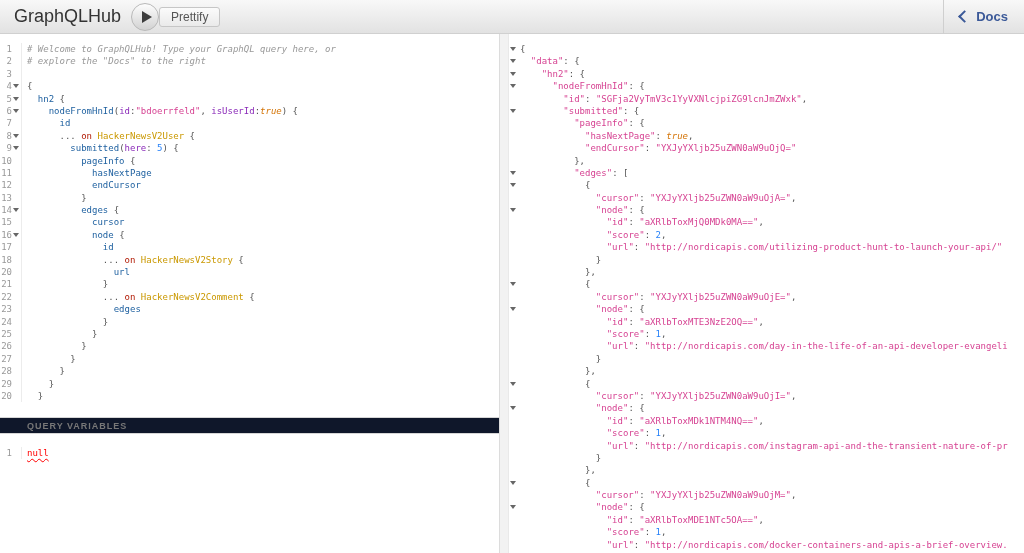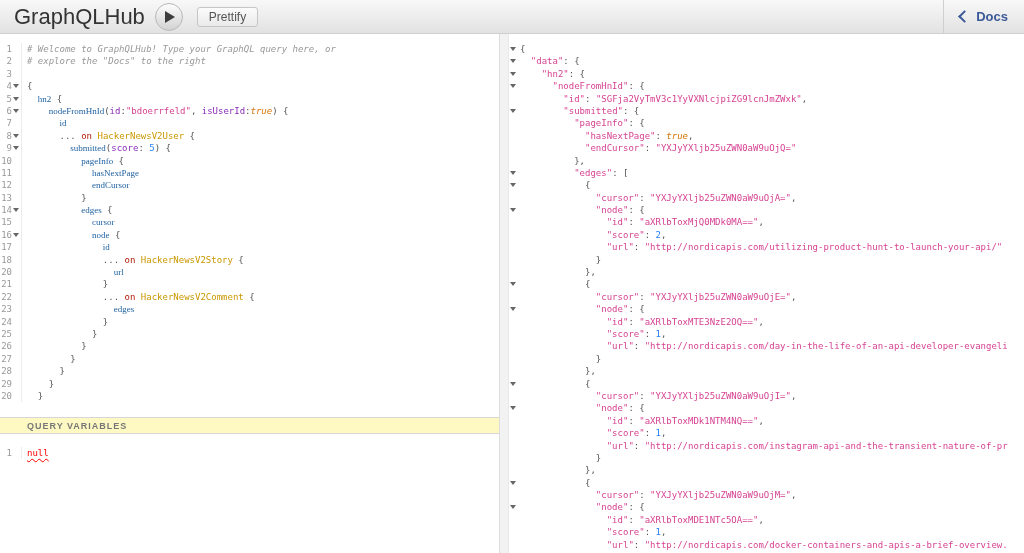--- a/index.html
+++ b/index.html
@@ -7,34 +7,34 @@
     width:1024px;height:553px;overflow:hidden;position:relative;
     font-family:"Liberation Sans", sans-serif;background:#fff;
     -webkit-font-smoothing:antialiased;
   }
   
   .topbar{
     height:33px;border-bottom:1px solid #d0d0d0;
     background:linear-gradient(#f8f8f8,#e2e2e2);
     display:flex;align-items:center;
   }
-  .app-title{font-size:22px;color:#333;margin-left:14px;}
+  .app-title{font-size:18px;color:#333;margin-left:14px;}
   .exec-btn{
     width:28px;height:28px;border-radius:50%;margin-left:10px;
     background:linear-gradient(#fdfdfd,#d2d2d2);
     border:1px solid #b9b9b9;box-sizing:border-box;
     display:flex;align-items:center;justify-content:center;cursor:pointer;padding:0;
   }
   .exec-tri{
     width:0;height:0;margin-left:3px;
     border-top:6px solid transparent;border-bottom:6px solid transparent;
     border-left:10px solid #3d3d3d;
   }
   .prettify-btn{
-    margin-left:14px;height:20px;padding:0 11px;font-size:12px;color:#555;
+    margin-left:0;height:20px;padding:0 11px;font-size:12px;color:#555;
     background:linear-gradient(#fbfbfb,#eaeaea);
     border:1px solid #c6c6c6;border-radius:3px;cursor:pointer;
     font-family:"Liberation Sans", sans-serif;
   }
   .topbar-spacer{flex:1;}
   .docs-btn{
     height:33px;display:flex;align-items:center;padding:10px 16px;
     border-left:1px solid #cfcfcf;cursor:pointer;
     color:var(--accent-docs,#3B5998);font-size:13px;font-weight:600;
   }
@@ -42,21 +42,21 @@
     width:7px;height:7px;display:inline-block;margin-right:7px;
     border-left:2px solid var(--accent-docs,#3B5998);
     border-bottom:2px solid var(--accent-docs,#3B5998);
     transform:rotate(45deg);
   }
   
   .main{display:flex;height:519px;}
   .left-pane{width:499px;display:flex;flex-direction:column;background:#fff;}
   .query-editor{height:383px;overflow:hidden;padding-top:9px;box-sizing:border-box;}
   .var-title{
-    height:15px;background:#fef9c3;border-top:1px solid #d6d6d6;border-bottom:1px solid #d6d6d6;
+    height:15px;background:#0f172a;border-top:1px solid #d6d6d6;border-bottom:1px solid #d6d6d6;
     display:flex;align-items:center;padding-left:27px;box-sizing:content-box;
   }
   .var-title span{
     font-size:9px;font-weight:bold;letter-spacing:1px;color:#777;
   }
   .var-editor{flex:1;overflow:hidden;padding-top:13px;background:#fff;}
   .resizer{
     width:10px;background:#f2f2f2;box-sizing:border-box;
     border-left:1px solid #dcdcdc;border-right:1px solid #e9e9e9;cursor:col-resize;
   }
@@ -75,21 +75,21 @@
   }
   .result-pane .fold-cell{width:11px;border-right:none;margin-right:0;}
   .tri{
     position:absolute;left:1px;top:4px;width:0;height:0;
     border-left:3px solid transparent;border-right:3px solid transparent;
     border-top:4px solid #666;
   }
   .cm-line pre{margin:0;display:inline;font:inherit;}
   .tk-c{color:var(--token-comment,#999);font-style:italic;}
   .tk-p{color:var(--token-punct,#555);}
-  .tk-f{color:var(--token-field,#1F61A0);font-family:Liberation Serif, serif;}
+  .tk-f{color:var(--token-field,#1F61A0);}
   .tk-a{color:var(--token-attr,#8B2BB9);}
   .tk-s{color:var(--token-string,#D64292);}
   .tk-b{color:var(--token-builtin,#D47509);font-style:italic;}
   .tk-n{color:var(--token-number,#2882F9);}
   .tk-k{color:var(--token-keyword,#B11A04);}
   .tk-t{color:var(--token-type,#CA9800);}
   .tk-w{color:#444;}
   .tk-e{
     color:var(--token-error,#F00);
     text-decoration:underline wavy var(--token-error,#F00);
@@ -116,21 +116,21 @@
   <div class="left-pane">
     <div class="query-editor cm" id="queryEditor">
         <div class="cm-line"><span class="ln">1</span><span class="fold-cell"></span><pre><span class="tk-c"># Welcome to GraphQLHub! Type your GraphQL query here, or</span></pre></div>
         <div class="cm-line"><span class="ln">2</span><span class="fold-cell"></span><pre><span class="tk-c"># explore the "Docs" to the right</span></pre></div>
         <div class="cm-line"><span class="ln">3</span><span class="fold-cell"></span><pre></pre></div>
         <div class="cm-line"><span class="ln">4</span><span class="fold-cell"><i class="tri"></i></span><pre><span class="tk-p">{</span></pre></div>
         <div class="cm-line"><span class="ln">5</span><span class="fold-cell"><i class="tri"></i></span><pre><span class="tk-w">  </span><span class="tk-f">hn2</span><span class="tk-p"> {</span></pre></div>
         <div class="cm-line"><span class="ln">6</span><span class="fold-cell"><i class="tri"></i></span><pre><span class="tk-w">    </span><span class="tk-f">nodeFromHnId</span><span class="tk-p">(</span><span class="tk-a">id</span><span class="tk-p">:</span><span class="tk-s">"bdoerrfeld"</span><span class="tk-p">, </span><span class="tk-a">isUserId</span><span class="tk-p">:</span><span class="tk-b">true</span><span class="tk-p">) {</span></pre></div>
         <div class="cm-line"><span class="ln">7</span><span class="fold-cell"></span><pre><span class="tk-w">      </span><span class="tk-f">id</span></pre></div>
         <div class="cm-line"><span class="ln">8</span><span class="fold-cell"><i class="tri"></i></span><pre><span class="tk-w">      </span><span class="tk-p">... </span><span class="tk-k">on</span><span class="tk-w"> </span><span class="tk-t">HackerNewsV2User</span><span class="tk-p"> {</span></pre></div>
-        <div class="cm-line"><span class="ln">9</span><span class="fold-cell"><i class="tri"></i></span><pre><span class="tk-w">        </span><span class="tk-f">submitted</span><span class="tk-p">(</span><span class="tk-a">score</span><span class="tk-p">: </span><span class="tk-n">5</span><span class="tk-p">) {</span></pre></div>
+        <div class="cm-line"><span class="ln">9</span><span class="fold-cell"><i class="tri"></i></span><pre><span class="tk-w">        </span><span class="tk-f">submitted</span><span class="tk-p">(</span><span class="tk-a">here</span><span class="tk-p">: </span><span class="tk-n">5</span><span class="tk-p">) {</span></pre></div>
         <div class="cm-line"><span class="ln">10</span><span class="fold-cell"></span><pre><span class="tk-w">          </span><span class="tk-f">pageInfo</span><span class="tk-p"> {</span></pre></div>
         <div class="cm-line"><span class="ln">11</span><span class="fold-cell"></span><pre><span class="tk-w">            </span><span class="tk-f">hasNextPage</span></pre></div>
         <div class="cm-line"><span class="ln">12</span><span class="fold-cell"></span><pre><span class="tk-w">            </span><span class="tk-f">endCursor</span></pre></div>
         <div class="cm-line"><span class="ln">13</span><span class="fold-cell"></span><pre><span class="tk-w">          </span><span class="tk-p">}</span></pre></div>
         <div class="cm-line"><span class="ln">14</span><span class="fold-cell"><i class="tri"></i></span><pre><span class="tk-w">          </span><span class="tk-f">edges</span><span class="tk-p"> {</span></pre></div>
         <div class="cm-line"><span class="ln">15</span><span class="fold-cell"></span><pre><span class="tk-w">            </span><span class="tk-f">cursor</span></pre></div>
         <div class="cm-line"><span class="ln">16</span><span class="fold-cell"><i class="tri"></i></span><pre><span class="tk-w">            </span><span class="tk-f">node</span><span class="tk-p"> {</span></pre></div>
         <div class="cm-line"><span class="ln">17</span><span class="fold-cell"></span><pre><span class="tk-w">              </span><span class="tk-f">id</span></pre></div>
         <div class="cm-line"><span class="ln">18</span><span class="fold-cell"></span><pre><span class="tk-w">              </span><span class="tk-p">... </span><span class="tk-k">on</span><span class="tk-w"> </span><span class="tk-t">HackerNewsV2Story</span><span class="tk-p"> {</span></pre></div>
         <div class="cm-line"><span class="ln">20</span><span class="fold-cell"></span><pre><span class="tk-w">                </span><span class="tk-f">url</span></pre></div>

